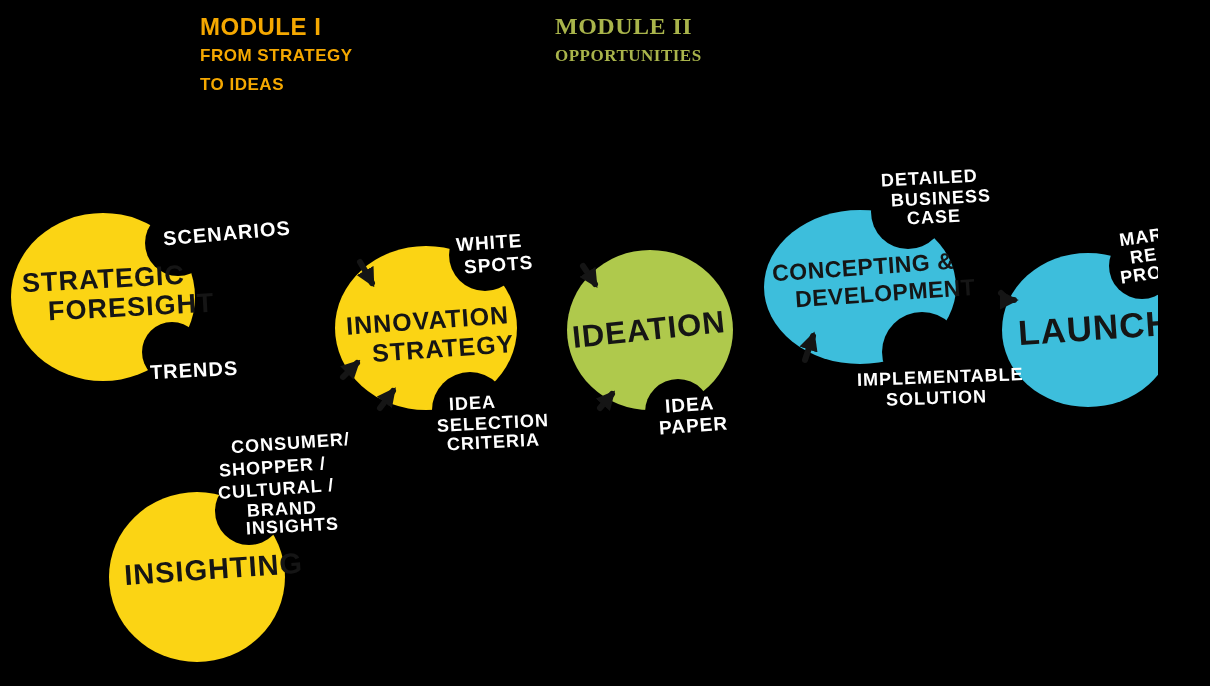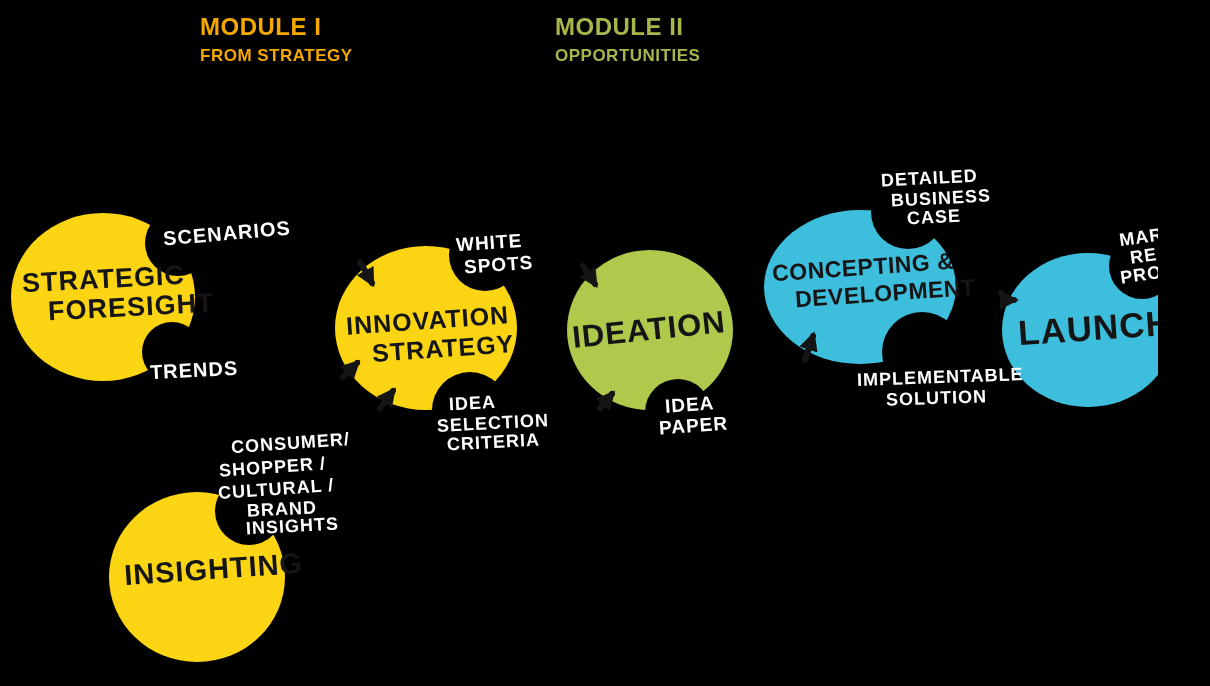--- a/index.html
+++ b/index.html
@@ -8,21 +8,21 @@
     background:#000; overflow:hidden;
     font-family:"Liberation Sans", sans-serif;
   }
   .svg-layer { position:absolute; left:0; top:0; }
 
   
   .module-header { position:absolute; top:12px; font-weight:bold; letter-spacing:0.5px; }
   .module-header .t1 { font-size:24px; line-height:29px; }
   .module-header .t2 { font-size:17px; line-height:29px; }
   .mh1 { left:200px; color:#F5A800; }
-  .mh2 { left:555px; color:#A9B44B; }
+  .mh2 { left:555px; color:#A9B44B;font-family:Liberation Serif, serif; }
   .mh3 { left:843px; color:#9CB9D1; }
 
   
   .stage-label { position:absolute; color:#151515; font-weight:bold; white-space:nowrap; letter-spacing:1px; }
 
   
   .ann { position:absolute; color:#FFFFFF; font-weight:bold; font-size:18px; white-space:nowrap; letter-spacing:1px; }
 </style>
 </head>
 <body>
@@ -64,20 +64,21 @@
       <path d="M583,266 Q590,276 595,284" marker-end="url(#ah)"></path>
       <path d="M600,408 L612,394" marker-end="url(#ah)"></path>
       <path d="M805,360 L813,336" marker-end="url(#ah)"></path>
       <path d="M1001,293 Q1008,300 1014,300" marker-end="url(#ah)"></path>
     </g>
   </svg>
 
   <div class="module-header mh1">
     <div class="t1">MODULE I</div>
     <div class="t2">FROM STRATEGY</div>
+    <div class="t2">TO IDEAS</div>
   </div>
   <div class="module-header mh2">
     <div class="t1">MODULE II</div>
     <div class="t2">OPPORTUNITIES</div>
   </div>
 
   <div class="stage-label" style="left:22px;  top:264px; font-size:27px; transform:rotate(-3deg);">STRATEGIC</div>
   <div class="stage-label" style="left:48px;  top:292px; font-size:27px; transform:rotate(-3deg);">FORESIGHT</div>
 
   <div class="stage-label" style="left:346px; top:306px; font-size:25px; transform:rotate(-4deg);">INNOVATION</div>

